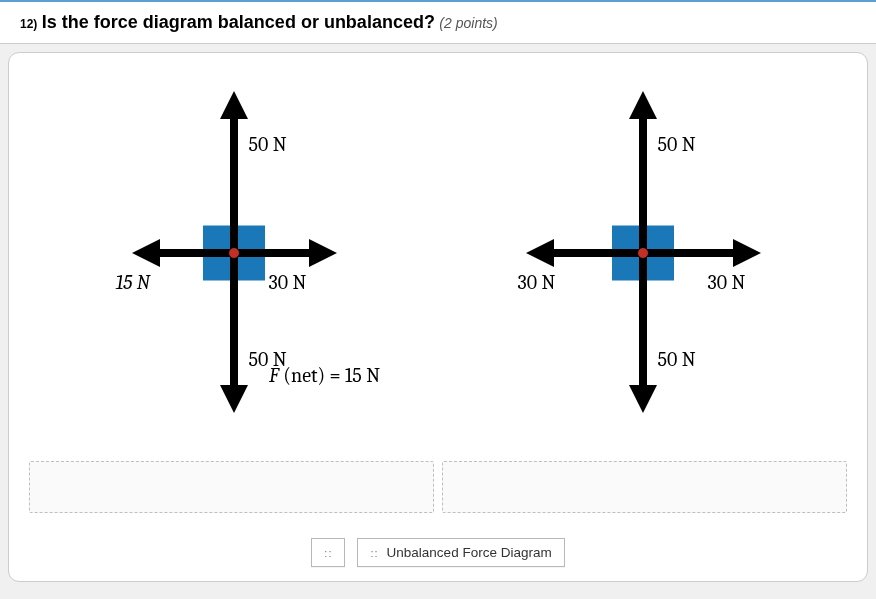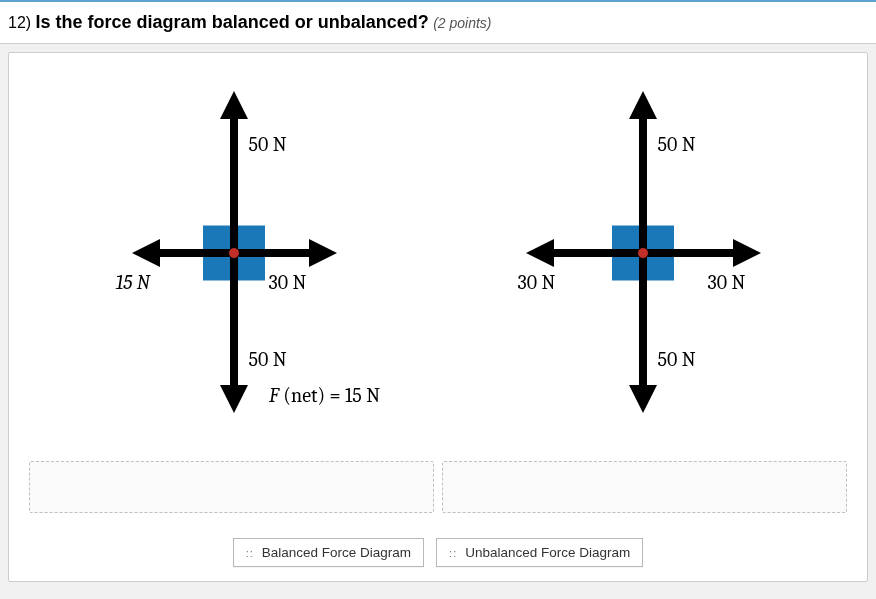--- a/index.html
+++ b/index.html
@@ -14,28 +14,28 @@
   .top-rule {
     border-top: 2px solid #5aa0d0;
     width: 100%;
   }
   .question-header {
     background: #fff;
     padding: 10px 12px 10px 8px;
     border-bottom: 1px solid #ccc;
     width: 100%;
   }
-  .qnum { font-weight: normal; font-size: 16px; }
+  .qnum { font-weight: bold; font-size: 12px; margin-left: 12px; }
   .qtext { font-weight: bold; font-size: 18px; text-align: center; }
   .qpts { font-style: italic; font-size: 14px; color: #555; }
   .panel {
     background: #fff;
     margin: 8px 8px 0 8px;
     border: 1px solid #ccc;
-    border-radius: 2px;
+    border-radius: 11px;
     padding: 20px 20px 18px 20px;
     position: relative;
     height: 530px;
   }
   .diagrams {
     display: flex;
     width: 100%;
     justify-content: space-around;
     align-items: flex-start;
     height: 360px;
@@ -103,21 +103,20 @@
     white-space: nowrap;
   }
   .fnet {
     position: absolute;
     font-family: "Cambria", Georgia, serif;
     font-size: 20px;
     line-height: 1.3;
     left: 260px;
     top: 310px;
     width: 220px;
-    margin-top: 20px;
   }
   .fnet .Fi { font-style: italic; }
   .drop-row {
     position: absolute;
     left: 20px;
     right: 20px;
     top: 408px;
     display: flex;
     gap: 8px;
   }
@@ -223,21 +222,20 @@
   </div>
 
   <div class="drop-row">
     <div class="drop-zone"></div>
     <div class="drop-zone"></div>
   </div>
 
   <div class="chips-row">
     <div class="chip">
       <span class="grip">::</span>
-      <span>Balanced Force Diagram</span>
     </div>
     <div class="chip">
       <span class="grip">::</span>
       <span>Unbalanced Force Diagram</span>
     </div>
   </div>
 
 </div>
 
 </body></html>

